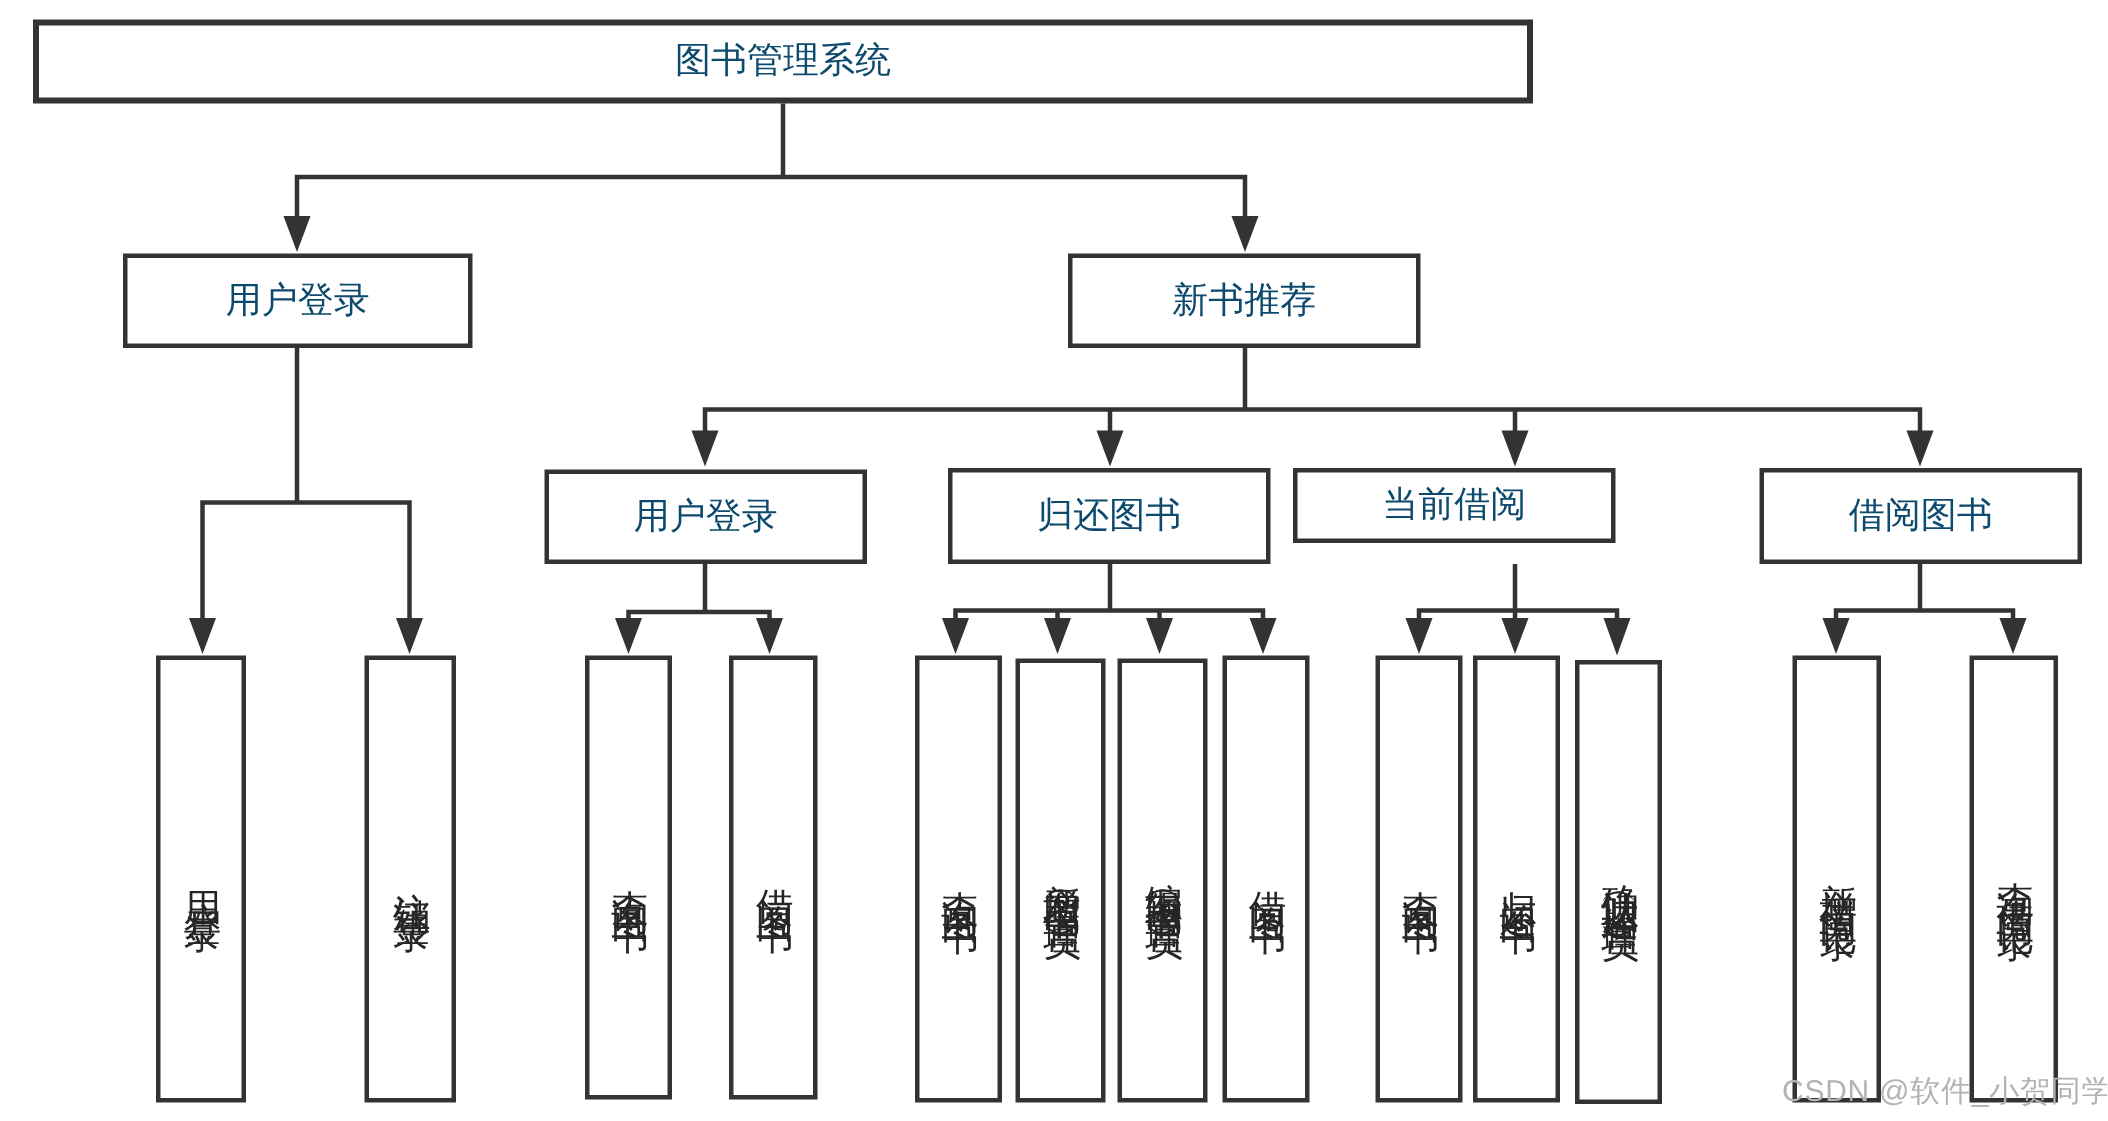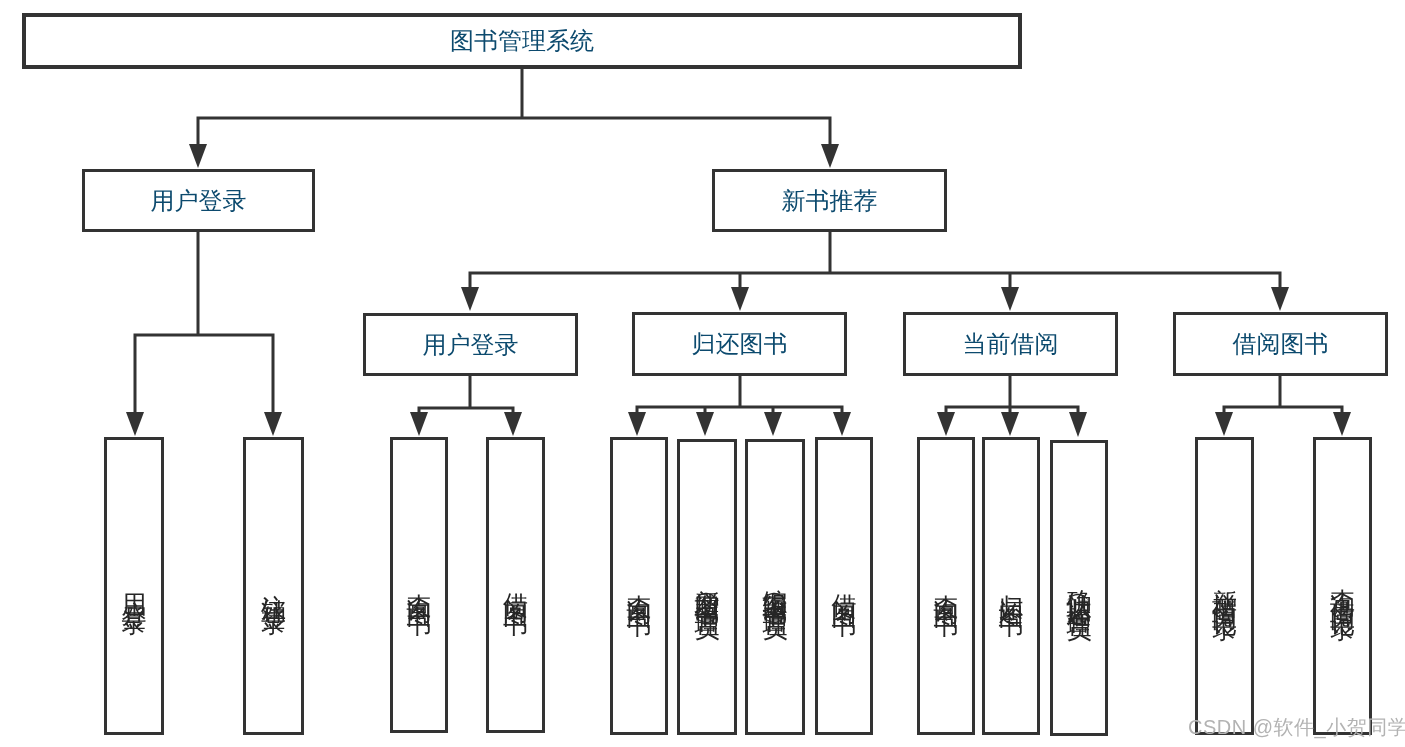--- a/index.html
+++ b/index.html
@@ -114,21 +114,21 @@
   <div class="node" style="left:712px; top:169px; width:235px; height:63px">
     <span class="hlabel">新书推荐</span>
   </div>
 
   <div class="node" style="left:363px; top:313px; width:215px; height:63px">
     <span class="hlabel">用户登录</span>
   </div>
   <div class="node" style="left:632px; top:312px; width:215px; height:64px">
     <span class="hlabel">归还图书</span>
   </div>
-  <div class="node" style="left:903px; top:312px; width:215px; height:64px">
+  <div class="node" style="left:862px; top:312px; width:215px; height:50px">
     <span class="hlabel">当前借阅</span>
   </div>
   <div class="node" style="left:1173px; top:312px; width:215px; height:64px">
     <span class="hlabel">借阅图书</span>
   </div>
 
   <div class="node" style="left:104px; top:437px; width:60px; height:298px">
     <span class="vlabel">用户登录</span>
   </div>
   <div class="node" style="left:243px; top:437px; width:61px; height:298px">

